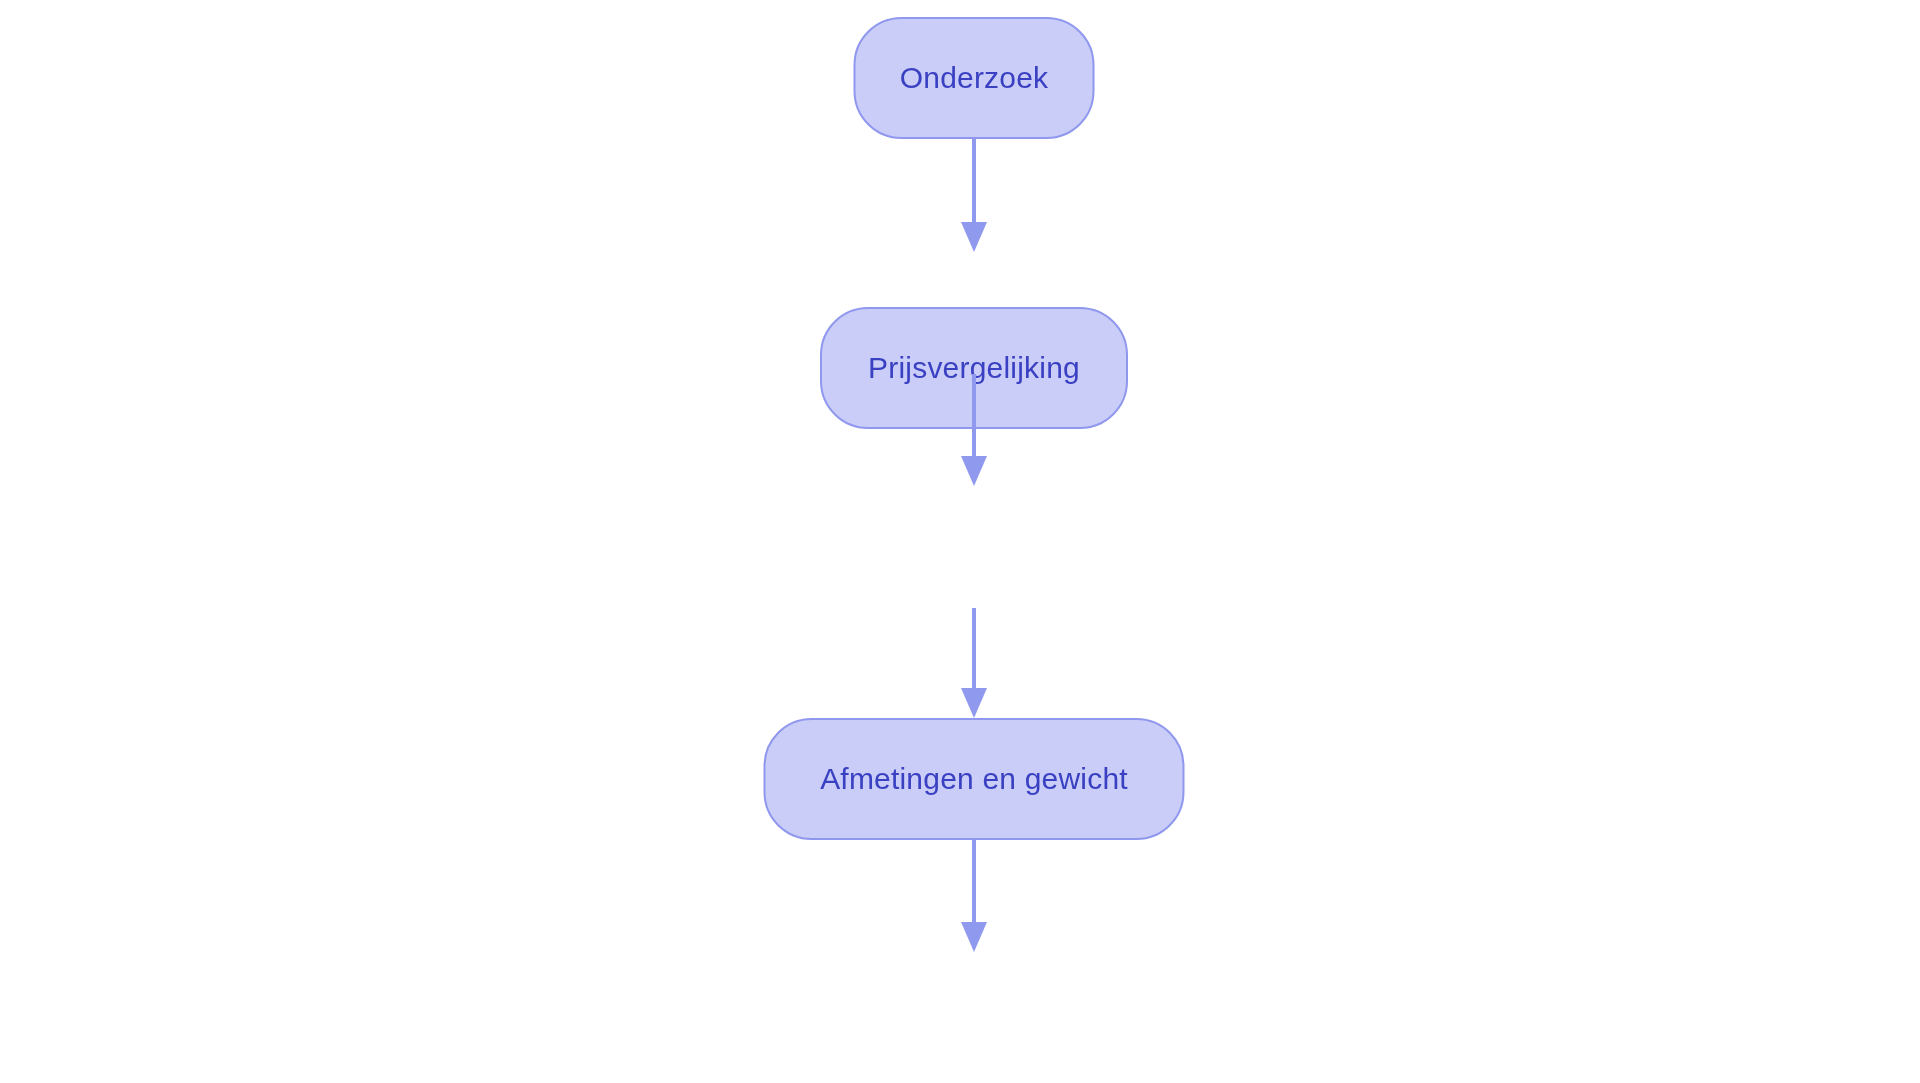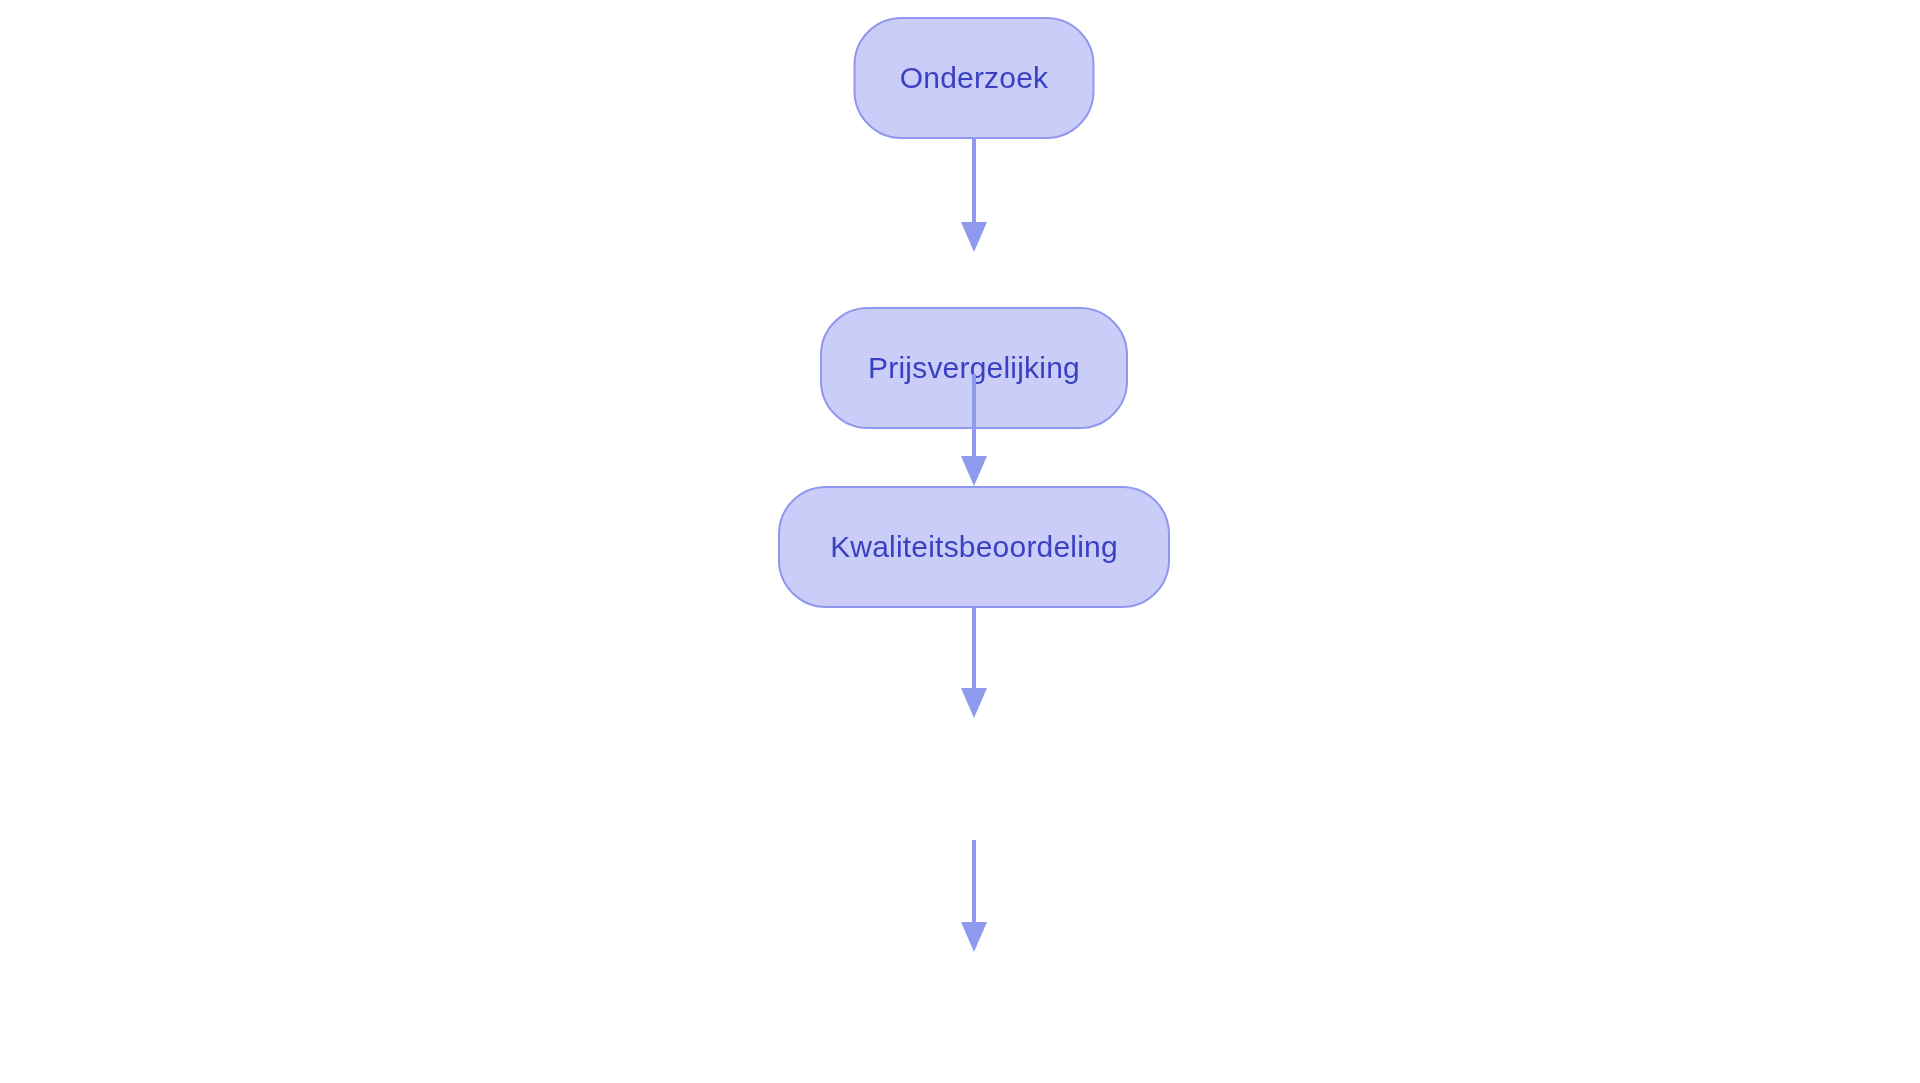--- a/index.html
+++ b/index.html
@@ -83,29 +83,29 @@
 
   <div class="flow-node n2">
     <span>Prijsvergelijking</span>
   </div>
 
   <div class="connector c2">
     <div class="line"></div>
     <div class="head"></div>
   </div>
 
-  <div class="flow-node n3">
-    <span>Kwaliteitsbeoordeling</span>
-  </div>
 
   <div class="connector c3">
     <div class="line"></div>
     <div class="head"></div>
   </div>
 
+  <div class="flow-node n4">
+    <span>Afmetingen en gewicht</span>
+  </div>
 
   <div class="connector c4">
     <div class="line"></div>
     <div class="head"></div>
   </div>
 
 
 </div>
 
 </body></html>

